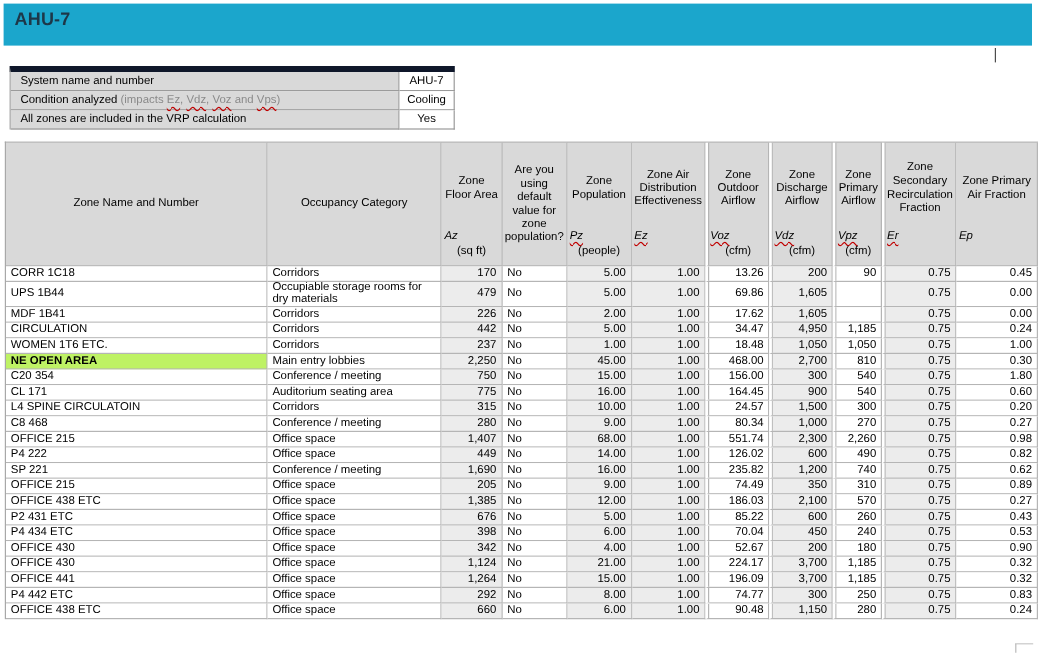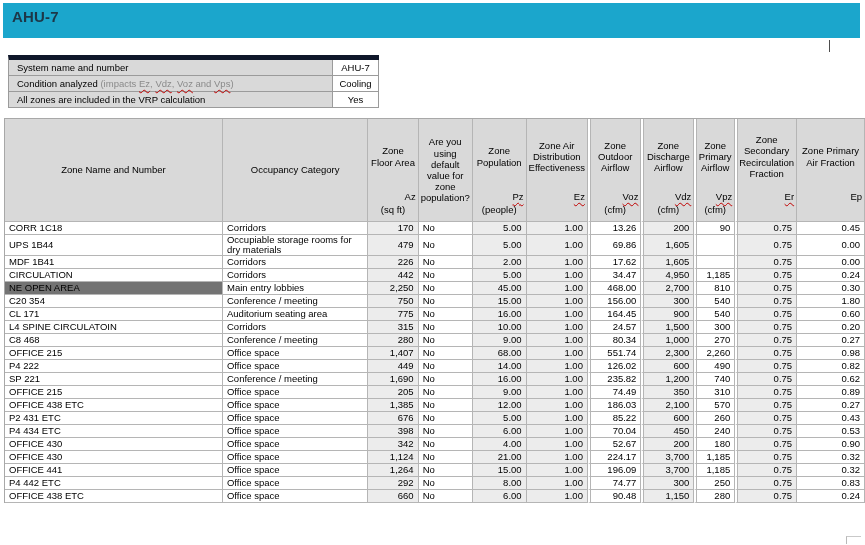--- a/index.html
+++ b/index.html
@@ -77,31 +77,31 @@
   }
   .main-table th {
     background: #d9d9d9; font-weight: normal;
     padding: 3px 2px; vertical-align: top; height: 103px;
   }
   .hwrap { display: flex; flex-direction: column; height: 96px; }
   .h-title {
     flex: 1; display: flex; align-items: center; justify-content: center;
     text-align: center; line-height: 1.18;
   }
-  .h-sym { height: 13px; text-align: right; }
+  .h-sym { height: 13px; font-style: italic; text-align: left; }
   .h-unit { height: 14px; text-align: center; }
 
   .main-table td {
     height: 13px; padding: 0 4px;
     background: #ffffff; vertical-align: middle; line-height: 1.05;
   }
   .main-table tr { height: 13px; }
   td.shaded { background: #ececec; }
   .al { text-align: left; } .ar { text-align: right; } .ac { text-align: left; }
-  td.hl { background: #737373; font-weight: normal; margin-left: 23px; }
+  td.hl { background: #bef264; font-weight: bold; margin-left: 23px; }
   .sep { border-left: 2px solid #ffffff; box-shadow: inset 1px 0 0 #b5b5b5; }
 </style>
 </head>
 <body>
 
 <div class="title-bar">
   <div class="title-text">AHU-7</div>
 </div>
 <div class="cursor-mark"></div>
 <div class="corner-mark"></div>
@@ -276,20 +276,33 @@
         <td class="ac">No</td>
         <td class="ar shaded">5.00</td>
         <td class="ar shaded">1.00</td>
         <td class="ar sep">34.47</td>
         <td class="ar shaded sep">4,950</td>
         <td class="ar sep">1,185</td>
         <td class="ar shaded sep">0.75</td>
         <td class="ar">0.24</td>
       </tr>
       <tr>
+        <td class="al">WOMEN 1T6 ETC.</td>
+        <td class="al">Corridors</td>
+        <td class="ar shaded">237</td>
+        <td class="ac">No</td>
+        <td class="ar shaded">1.00</td>
+        <td class="ar shaded">1.00</td>
+        <td class="ar sep">18.48</td>
+        <td class="ar shaded sep">1,050</td>
+        <td class="ar sep">1,050</td>
+        <td class="ar shaded sep">0.75</td>
+        <td class="ar">1.00</td>
+      </tr>
+      <tr>
         <td class="al hl">NE OPEN AREA</td>
         <td class="al">Main entry lobbies</td>
         <td class="ar shaded">2,250</td>
         <td class="ac">No</td>
         <td class="ar shaded">45.00</td>
         <td class="ar shaded">1.00</td>
         <td class="ar sep">468.00</td>
         <td class="ar shaded sep">2,700</td>
         <td class="ar sep">810</td>
         <td class="ar shaded sep">0.75</td>

